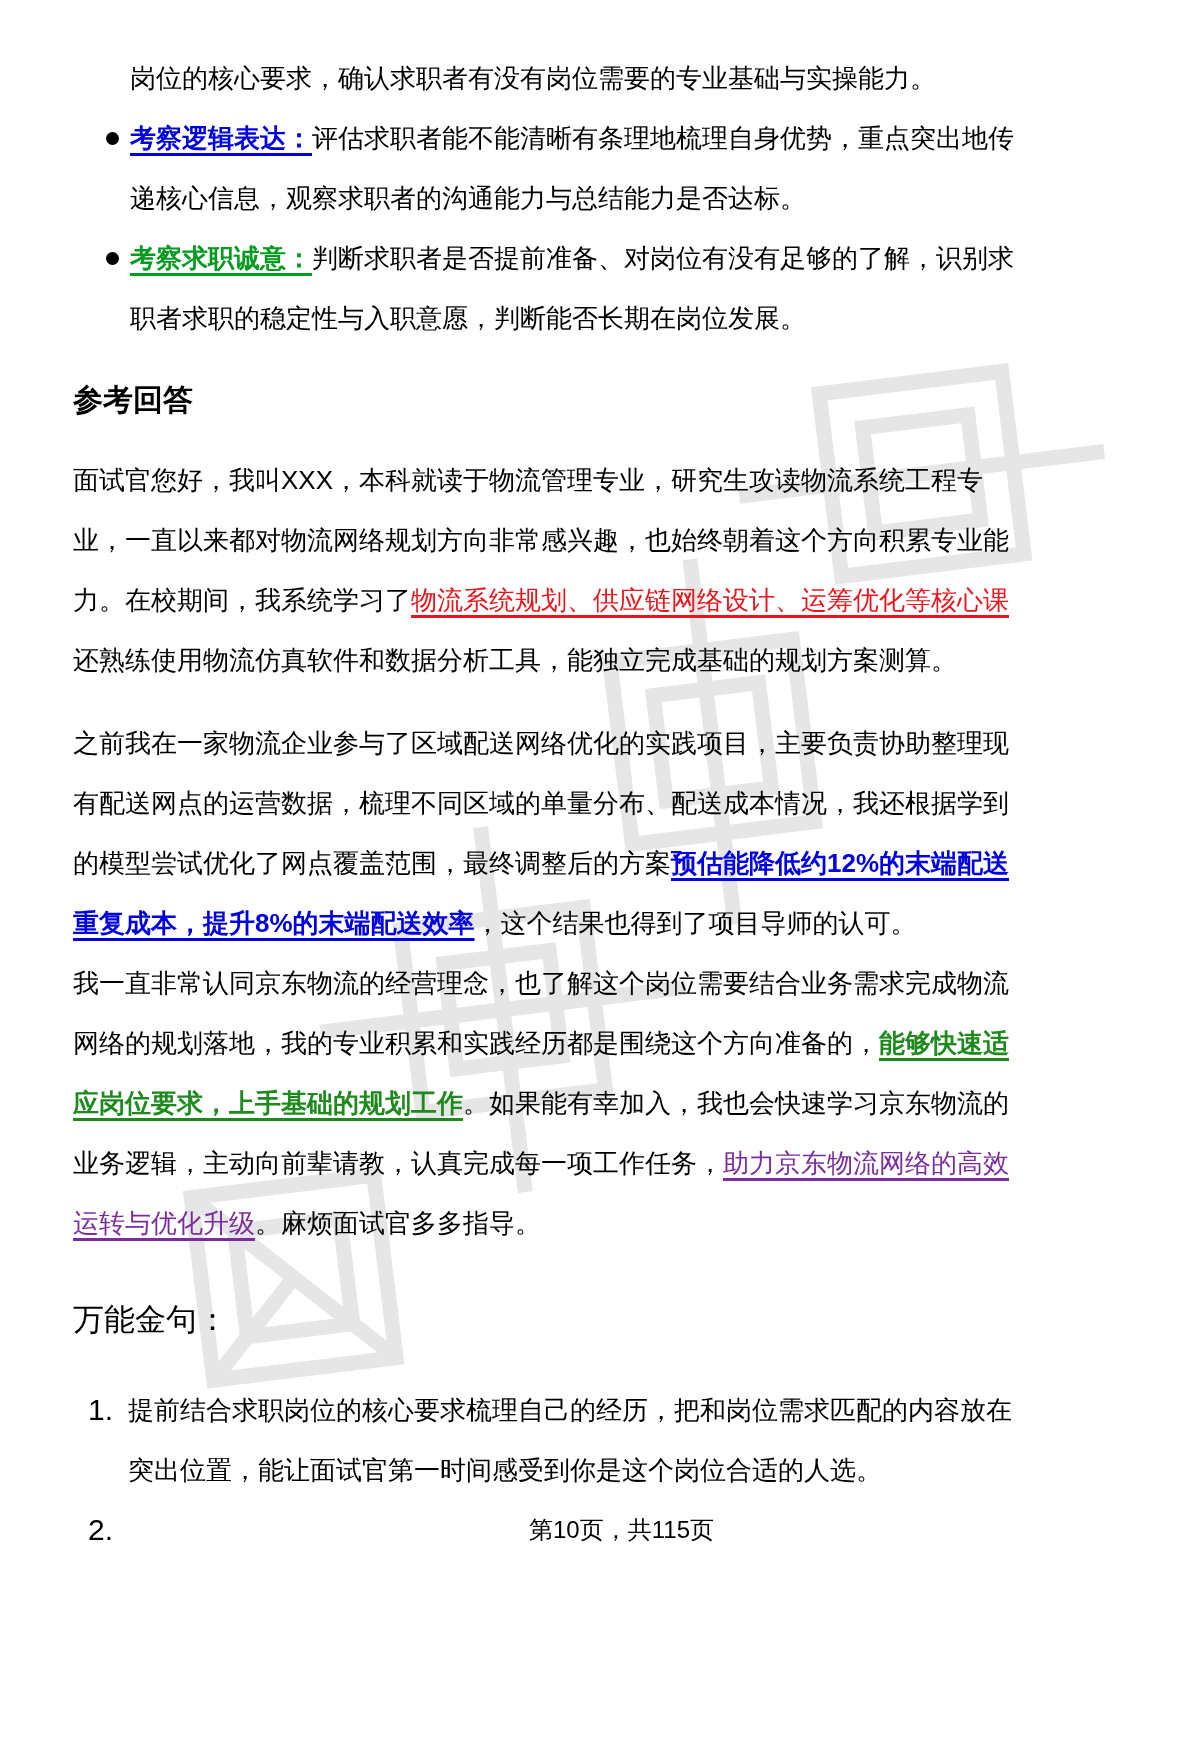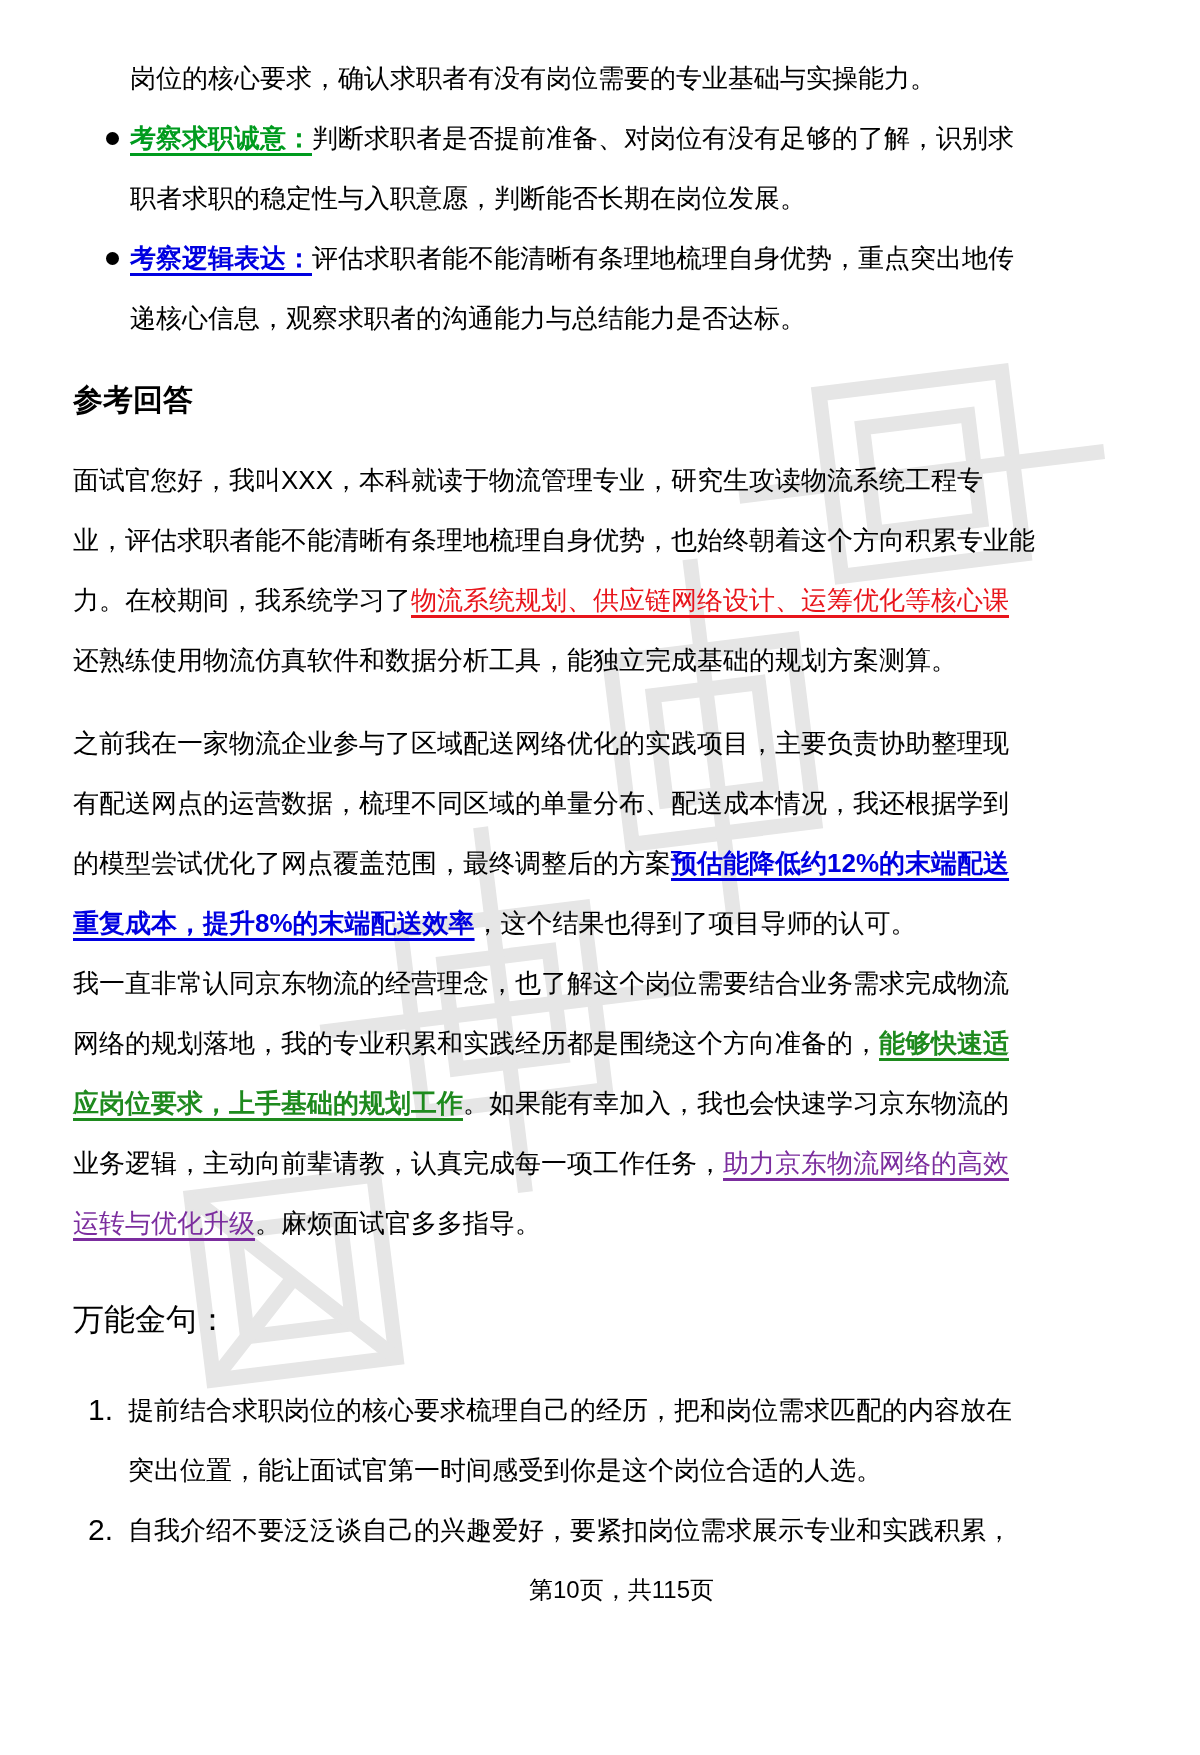--- a/index.html
+++ b/index.html
@@ -109,38 +109,38 @@
   <div class="content">
 
     <div class="para intro">
         <div class="line"><span class="seg">岗位的核心要求，确认求职者有没有岗位需要的专业基础与实操能力。</span></div>
       </div>
 
     <ul class="bullets">
       <li class="bullet">
         <span class="dot"></span>
         <div>
-            <div class="line"><span class="seg s-green_label">考察求职诚意：</span><span class="seg">判断求职者是否提前准备、对岗位有没有足够的了解，识别求</span></div>
-            <div class="line"><span class="seg">职者求职的稳定性与入职意愿，判断能否长期在岗位发展。</span></div>
+            <div class="line"><span class="seg s-blue">考察逻辑表达：</span><span class="seg">评估求职者能不能清晰有条理地梳理自身优势，重点突出地传</span></div>
+            <div class="line"><span class="seg">递核心信息，观察求职者的沟通能力与总结能力是否达标。</span></div>
           </div>
       </li>
       <li class="bullet">
         <span class="dot"></span>
         <div>
-            <div class="line"><span class="seg s-blue">考察逻辑表达：</span><span class="seg">评估求职者能不能清晰有条理地梳理自身优势，重点突出地传</span></div>
-            <div class="line"><span class="seg">递核心信息，观察求职者的沟通能力与总结能力是否达标。</span></div>
+            <div class="line"><span class="seg s-green_label">考察求职诚意：</span><span class="seg">判断求职者是否提前准备、对岗位有没有足够的了解，识别求</span></div>
+            <div class="line"><span class="seg">职者求职的稳定性与入职意愿，判断能否长期在岗位发展。</span></div>
           </div>
       </li>
     </ul>
 
     <h2 class="heading">参考回答</h2>
 
     <div class="para para-1">
         <div class="line"><span class="seg">面试官您好，我叫XXX，本科就读于物流管理专业，研究生攻读物流系统工程专</span></div>
-        <div class="line"><span class="seg">业，评估求职者能不能清晰有条理地梳理自身优势，也始终朝着这个方向积累专业能</span></div>
+        <div class="line"><span class="seg">业，一直以来都对物流网络规划方向非常感兴趣，也始终朝着这个方向积累专业能</span></div>
         <div class="line"><span class="seg">力。在校期间，我系统学习了</span><span class="seg s-red">物流系统规划、供应链网络设计、运筹优化等核心课</span></div>
         <div class="line"><span class="seg">还熟练使用物流仿真软件和数据分析工具，能独立完成基础的规划方案测算。</span></div>
       </div>
 
     <div class="para para-2">
         <div class="line"><span class="seg">之前我在一家物流企业参与了区域配送网络优化的实践项目，主要负责协助整理现</span></div>
         <div class="line"><span class="seg">有配送网点的运营数据，梳理不同区域的单量分布、配送成本情况，我还根据学到</span></div>
         <div class="line"><span class="seg">的模型尝试优化了网点覆盖范围，最终调整后的方案</span><span class="seg s-blue">预估能降低约12%的末端配送</span></div>
         <div class="line"><span class="seg s-blue">重复成本，提升8%的末端配送效率</span><span class="seg">，这个结果也得到了项目导师的认可。</span></div>
         <div class="line"><span class="seg">我一直非常认同京东物流的经营理念，也了解这个岗位需要结合业务需求完成物流</span></div>
@@ -156,21 +156,20 @@
       <li class="tip">
         <span class="num">1.</span>
         <div>
             <div class="line"><span class="seg">提前结合求职岗位的核心要求梳理自己的经历，把和岗位需求匹配的内容放在</span></div>
             <div class="line"><span class="seg">突出位置，能让面试官第一时间感受到你是这个岗位合适的人选。</span></div>
           </div>
       </li>
       <li class="tip">
         <span class="num">2.</span>
         <div>
-            <div class="line"><span class="seg">自我介绍不要泛泛谈自己的兴趣爱好，要紧扣岗位需求展示专业和实践积累，</span></div>
           </div>
       </li>
     </ol>
 
     <div class="footer">第10页，共115页</div>
 
   </div>
 </div>
 
 </body></html>

